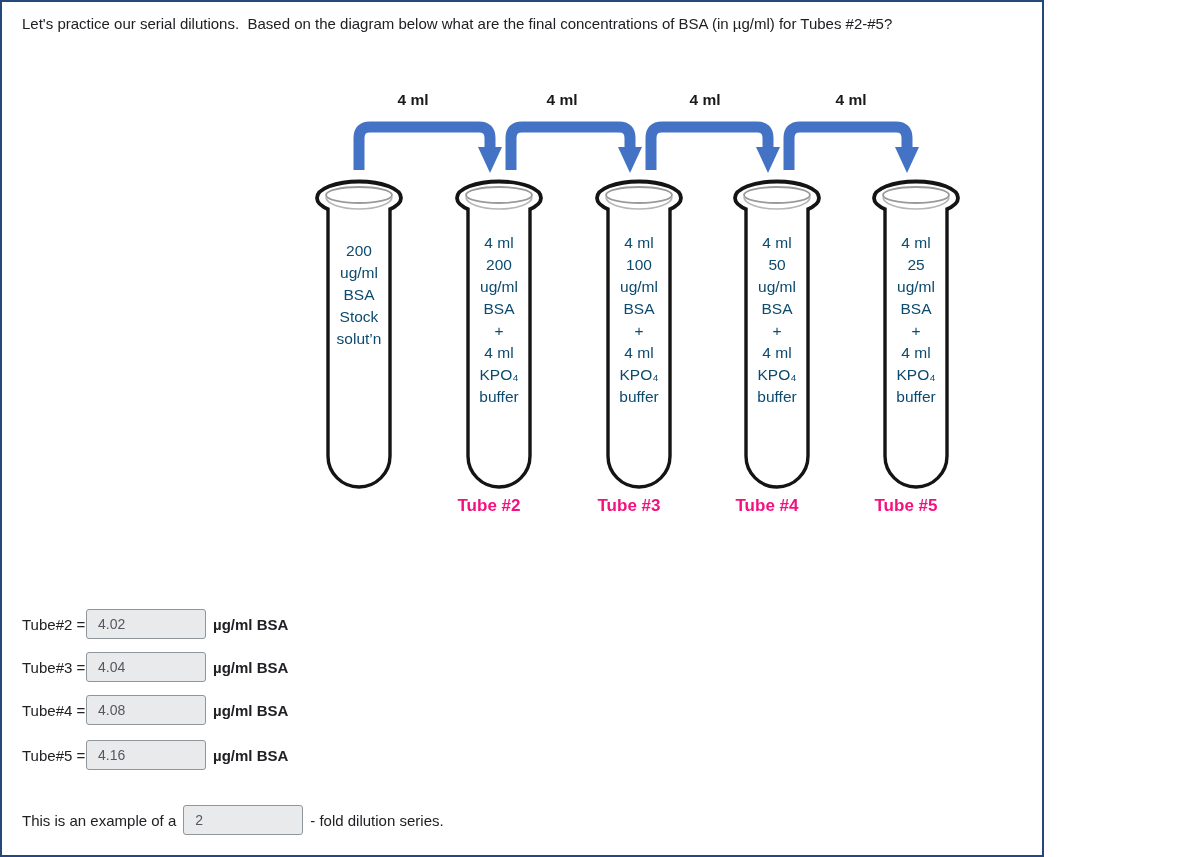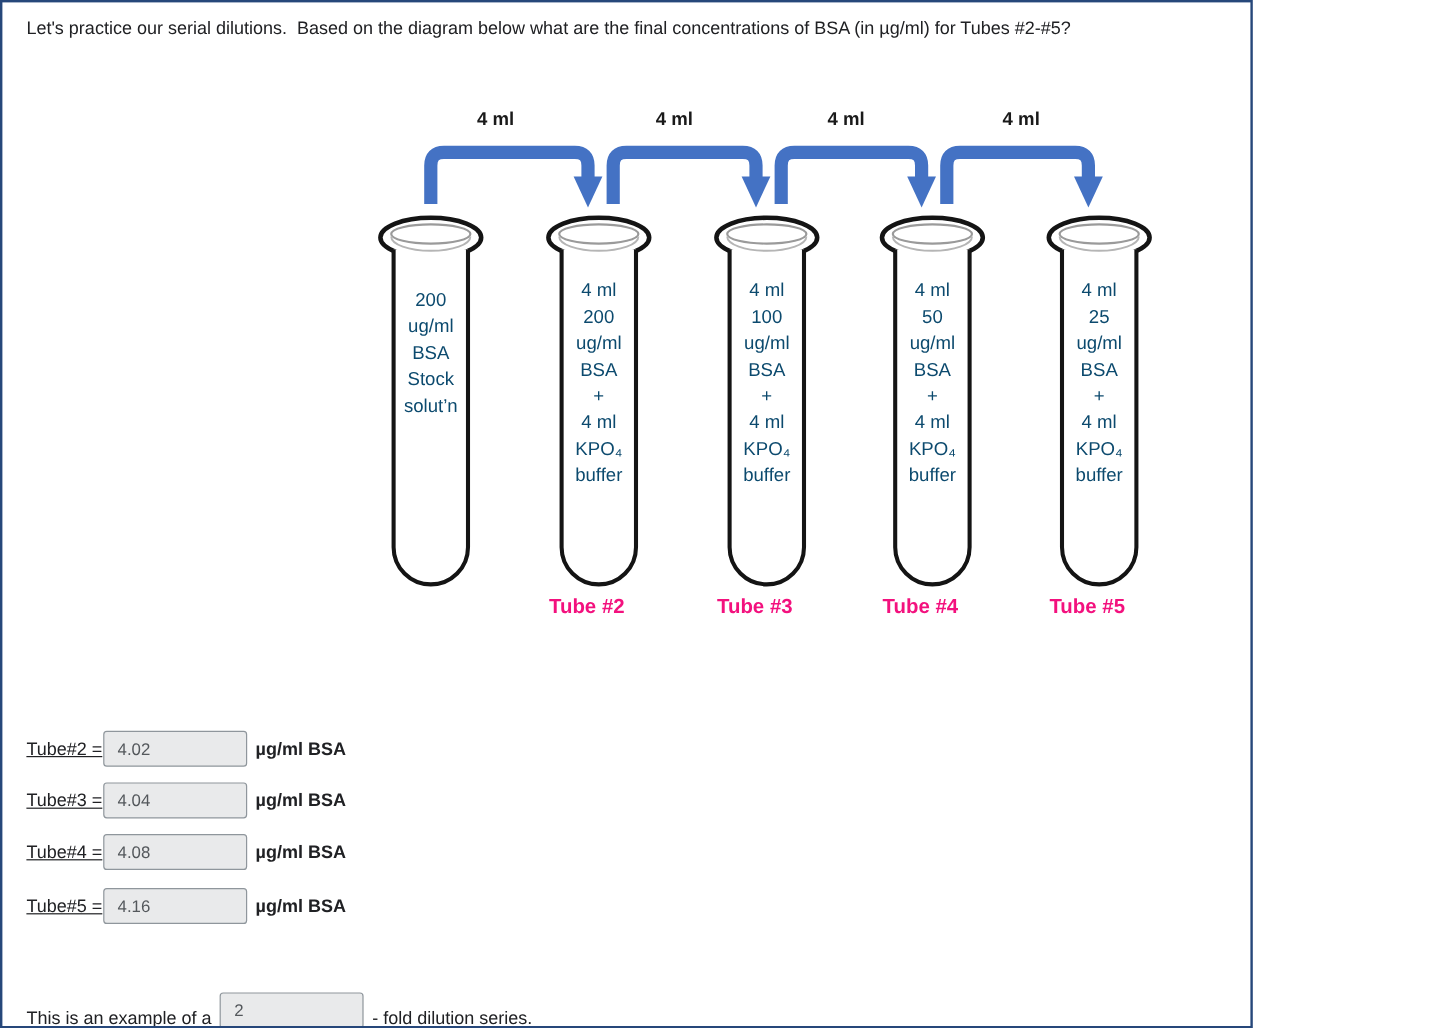--- a/index.html
+++ b/index.html
@@ -24,29 +24,29 @@
   .mouth { fill:none; stroke:#9a9a9a; stroke-width:1.8; }
   .lip   { fill:none; stroke:#b5b5b5; stroke-width:1.6; }
   .tube-text { position:absolute; left:11px; width:68px; text-align:center;
     font-size:15.5px; line-height:22px; color:#0c4a6e; }
   .tube-text div { white-space:nowrap; }
   .caption { position:absolute; top:494px; width:120px; text-align:center;
     font-size:17px; font-weight:bold; color:var(--tube-caption-pink,#F3117E); }
 
   
   .arow { position:absolute; left:20px; display:flex; align-items:center; height:32px; font-size:15px; }
-  .alabel { display:inline-block; width:62px; text-align:right; margin-right:2px; white-space:nowrap;text-decoration:underline; }
+  .alabel { display:inline-block; width:62px; text-align:right; margin-right:2px; white-space:nowrap; }
   .ainput {
     width:120px; height:30px; box-sizing:border-box; background:#E9EAEB;
     border:1px solid #8f969c; border-radius:3px; padding:0 11px;
     font-size:14px; color:#54585c; font-family:inherit;
   }
   .aunit { margin-left:7px;font-weight:bold; }
-  .frow { position:absolute; left:20px; top:802px; display:flex; align-items:flex-end;
-    height:32px; font-size:15px; gap:7px;margin-top:21px; }
+  .frow { position:absolute; left:20px; top:802px; display:flex; align-items:center;
+    height:32px; font-size:15px; gap:7px; }
 </style>
 </head>
 <body>
 
 <div class="canvas">
   <div class="title">Let's practice our serial dilutions.  Based on the diagram below what are the final concentrations of BSA (in µg/ml) for Tubes #2-#5?</div>
 
   <div class="diagram">
 
     <svg class="arrows-svg" viewBox="0 0 670 96">

